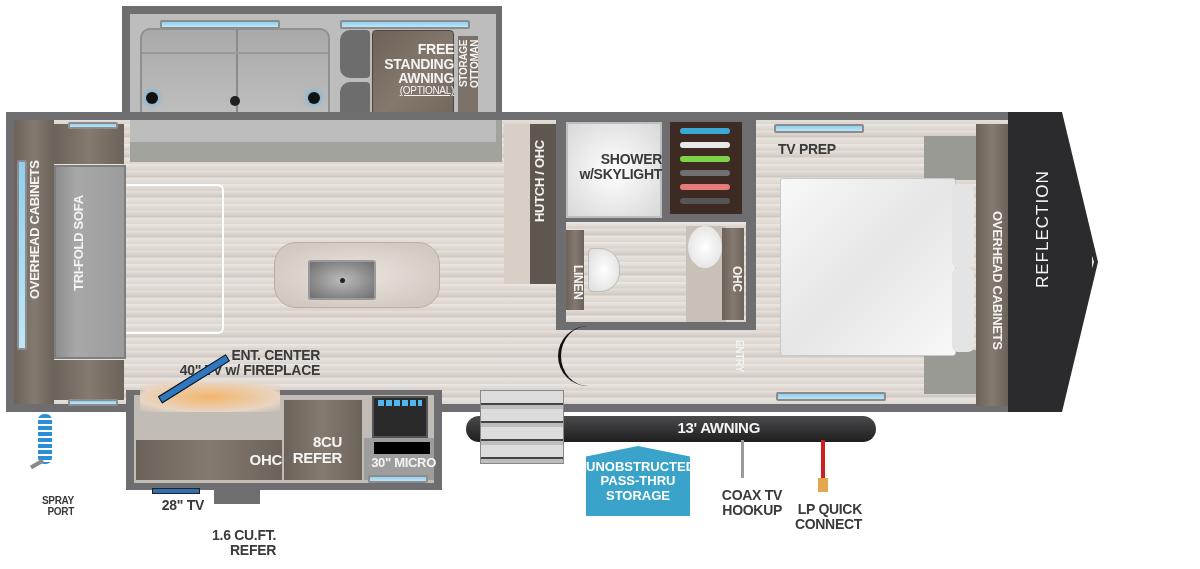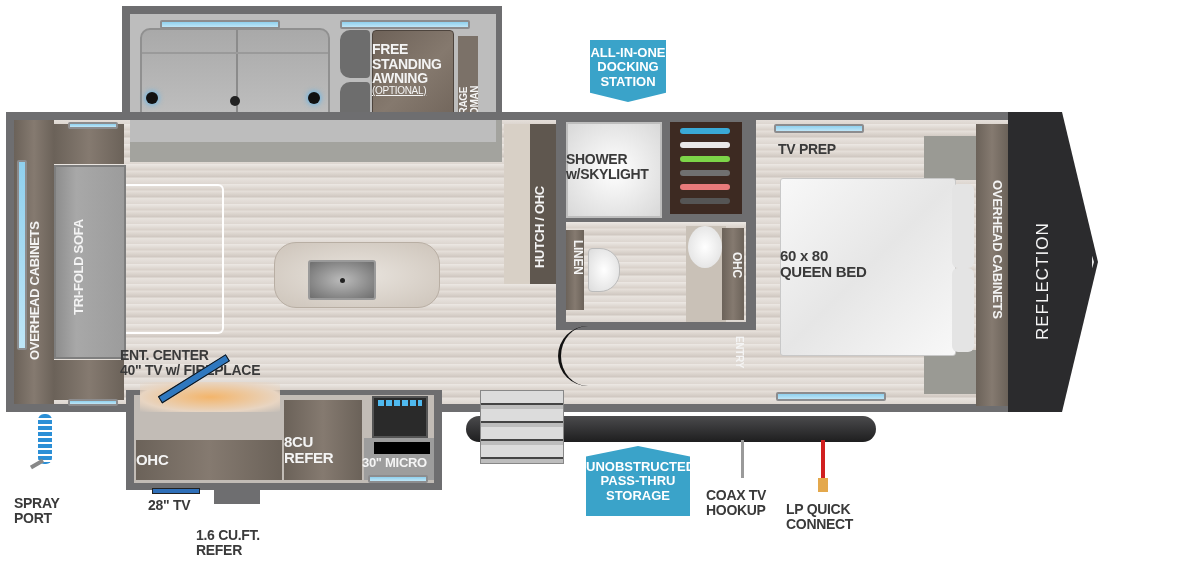--- a/index.html
+++ b/index.html
@@ -1,20 +1,20 @@
 <!DOCTYPE html>
 <html><head>
 <meta charset="utf-8">
 <style>
   * { box-sizing: border-box; margin: 0; padding: 0; }
   body { width: 1200px; height: 569px; background: #ffffff; position: relative; overflow: hidden;
          font-family: "Liberation Sans", "DejaVu Sans", sans-serif; }
   .abs { position: absolute; }
   .lbl { position: absolute; font-family: "Liberation Sans", sans-serif; font-weight: bold;
-         color: #3a3a3a; text-align: left; line-height: 1.05; font-stretch: condensed; letter-spacing: -0.3px; }
+         color: #3a3a3a; text-align: right; line-height: 1.05; font-stretch: condensed; letter-spacing: -0.3px; }
   .lbl.light { color: #f4f4f4; }
   .vert { writing-mode: vertical-rl; transform: rotate(180deg); }
   .vert-down { writing-mode: vertical-rl; }
   .floor { background:
       repeating-linear-gradient(0deg, #ddd6d0 0px, #e8e3de 6px, #cfc7c0 7px, #e6e0da 13px, #d8d0c9 14px, #ece8e4 20px); }
   .wall { background: #6e6e70; }
   .window { position: absolute; background: linear-gradient(#8fd0ee, #bfe6f7); border: 2px solid #8c8c8e; border-radius: 2px; }
   .cab { background: linear-gradient(90deg, #6b6259, #857a70, #6b6259); }
   .callout { position: absolute; background: #3aa3c9; color: #fff; font-weight: bold; text-align: center;
              font-size: 13px; line-height: 1.1; }
@@ -141,50 +141,42 @@
   <div class="abs" style="left:558px;top:326px;width:50px;height:60px;border-left:3px solid #111;border-radius:30px 0 0 30px;"></div>
 
   <div class="window" style="left:774px;top:124px;width:90px;height:9px;"></div>
   <div class="window" style="left:776px;top:392px;width:110px;height:9px;"></div>
   <div class="lbl" style="left:778px;top:142px;width:70px;font-size:14px;text-align:left;">TV PREP</div>
   <div class="abs" style="left:924px;top:136px;width:54px;height:44px;background:#9a9a94;"></div>
   <div class="abs" style="left:924px;top:350px;width:54px;height:44px;background:#9a9a94;"></div>
   <div class="abs" style="left:780px;top:178px;width:176px;height:178px;background:linear-gradient(135deg,#f8f8f8,#e6e6e6,#f8f8f8);border:1px solid #c8c8c8;border-radius:3px;"></div>
   <div class="abs" style="left:952px;top:184px;width:22px;height:84px;background:#e4e4e4;border-radius:6px;"></div>
   <div class="abs" style="left:952px;top:268px;width:22px;height:84px;background:#e4e4e4;border-radius:6px;"></div>
-  <div class="lbl" style="left:780px;top:248px;width:176px;font-size:15px;">
-    <div>60 x 80</div>
-    <div>QUEEN BED</div>
-  </div>
   <div class="abs cab" style="left:976px;top:124px;width:32px;height:282px;"></div>
   <div class="lbl light vert-down" style="left:984px;top:180px;height:170px;width:20px;font-size:13px;">OVERHEAD CABINETS</div>
 
   <div class="abs" style="left:1008px;top:112px;width:90px;height:300px;background:#2b2b2d;clip-path:polygon(0 0,60% 0,100% 50%,60% 100%,0 100%);"></div>
   <div class="abs" style="left:1052px;top:130px;width:42px;height:264px;border-right:2px solid #e8e8e8;clip-path:polygon(0 0,100% 50%,0 100%);"></div>
   <div class="lbl light vert" style="left:1034px;top:170px;height:170px;width:24px;font-size:17px;letter-spacing:1px;font-weight:normal;">REFLECTION</div>
 
   <div class="abs" style="left:466px;top:416px;width:410px;height:26px;background:linear-gradient(#4b4b4d,#1e1e1f);border-radius:13px;"></div>
+  <div class="lbl light" style="left:560px;top:420px;width:200px;font-size:15px;">13' AWNING</div>
 
   <div class="abs" style="left:480px;top:390px;width:84px;height:74px;background:repeating-linear-gradient(#dcdcdc 0 12px,#444 12px 14px,#bdbdbd 14px 18px);border:1px solid #888;"></div>
 
-  <div class="callout" style="left:590px;top:40px;width:76px;height:62px;clip-path:polygon(0 0,100% 0,100% 85%,50% 100%,0 85%);padding-top:6px;">
-    <div>ALL-IN-ONE</div>
-    <div>DOCKING</div>
-    <div>STATION</div>
-  </div>
 
   <div class="callout" style="left:586px;top:446px;width:104px;height:70px;clip-path:polygon(0 15%,50% 0,100% 15%,100% 100%,0 100%);padding-top:14px;">
     <div>UNOBSTRUCTED</div>
     <div>PASS-THRU</div>
     <div>STORAGE</div>
   </div>
 
   <div class="abs" style="left:38px;top:414px;width:14px;height:50px;background:repeating-linear-gradient(#2b8fd6 0 4px,#ffffff 4px 6px);border-radius:6px;"></div>
   <div class="abs" style="left:30px;top:462px;width:14px;height:4px;background:#888;transform:rotate(-30deg);"></div>
-  <div class="lbl" style="left:14px;top:496px;width:60px;font-size:14px;">
+  <div class="lbl" style="left:14px;top:496px;width:60px;font-size:10px;">
     <div>SPRAY</div>
     <div>PORT</div>
   </div>
 
   <div class="lbl" style="left:148px;top:498px;width:56px;font-size:14px;">28" TV</div>
   <div class="lbl" style="left:196px;top:528px;width:80px;font-size:14px;">
     <div>1.6 CU.FT.</div>
     <div>REFER</div>
   </div>
 

